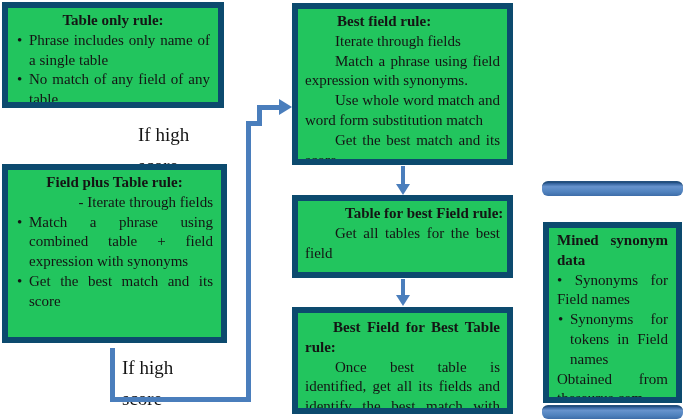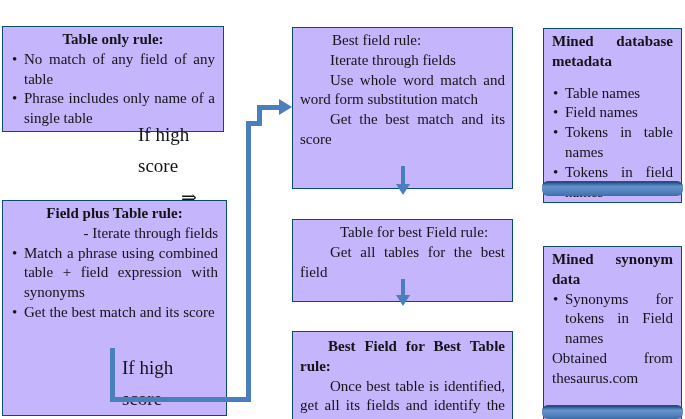--- a/index.html
+++ b/index.html
@@ -1,28 +1,28 @@
 <!DOCTYPE html>
 <html><head>
 <meta charset="utf-8">
 <style>
   html,body{margin:0;padding:0;background:#ffffff;}
   #canvas{
     position:relative;width:685px;height:419px;background:#ffffff;
     font-family:"Liberation Serif","DejaVu Serif",serif;color:#141414;overflow:hidden;
   }
   .box{
-    position:absolute;border:1px solid #0c4a6e;background:#c4b5fd;
-    font-size:15px;line-height:1.32;overflow:hidden;box-sizing:border-box;margin-top:24px;
+    position:absolute;border:6px solid #0c4a6e;background:#22c55e;
+    font-size:15px;line-height:1.32;overflow:hidden;box-sizing:border-box;
   }
   .pad-l{padding:3px 8px 0 8px;}
   .pad-m{padding:3px 7px 0 7px;}
   .title-center{text-align:center;font-weight:bold;}
-  .title-ind{font-weight:normal;text-indent:32px;white-space:nowrap;}
-  .title-ind2{font-weight:normal;text-indent:40px;white-space:nowrap;}
+  .title-ind{font-weight:bold;text-indent:32px;white-space:nowrap;}
+  .title-ind2{font-weight:bold;text-indent:40px;white-space:nowrap;}
   .title-just{font-weight:bold;text-align:justify;text-indent:28px;}
   .title-right{font-weight:bold;text-align:justify;}
   .para{margin:0;text-indent:30px;text-align:justify;}
   .li-hang{position:relative;padding-left:13px;text-align:justify;}
   .li-hang::before{content:"\2022";position:absolute;left:1px;top:0;}
   .li-flat{text-align:justify;}
   .li-flat::before{content:"\2022\00a0";}
   .dash-line{text-align:right;}
   .dash-line2{text-indent:8px;text-align:justify;}
   .plain-just{text-align:justify;}
@@ -47,70 +47,64 @@
     border-top:2px solid #24507f;box-sizing:border-box;
   }
 </style>
 </head>
 <body>
 
 <div id="canvas">
 
   <div class="box pad-l" style="left:2px;top:2px;width:222px;height:106px">
     <div class="title-center">Table only rule:</div>
+    <div class="li-hang">Phrase includes only name of a single table</div>
     <div class="li-hang">No match of any field of any table</div>
-    <div class="li-hang">Phrase includes only name of a single table</div>
   </div>
 
   <div class="stop-label" style="left:138px;top:119px;width:90px">
     <div class="l1">If high score</div>
     <div class="l2">⇒ stop</div>
   </div>
 
-  <div class="box pad-l" style="left:2px;top:176px;width:225px;height:216px">
+  <div class="box pad-l" style="left:2px;top:164px;width:225px;height:179px">
     <div class="title-center">Field plus Table rule:</div>
     <div class="dash-line">- Iterate through fields</div>
     <div class="li-hang">Match a phrase using combined table + field expression with synonyms</div>
     <div class="li-hang">Get the best match and its score</div>
   </div>
 
   <div class="stop-label" style="left:122px;top:352px;width:90px">
     <div class="l1">If high score</div>
     <div class="l2">⇒ stop</div>
   </div>
 
   <div class="box pad-m" style="left:292px;top:3px;width:221px;height:162px">
     <div class="title-ind">Best field rule:</div>
     <p class="para">Iterate through fields</p>
+    <p class="para">Match a phrase using field expression with synonyms.</p>
     <p class="para">Use whole word match and word form substitution match</p>
     <p class="para">Get the best match and its score</p>
   </div>
 
   <div class="box pad-m" style="left:292px;top:195px;width:221px;height:83px">
     <div class="title-ind2">Table for best Field rule:</div>
     <p class="para">Get all tables for the best field</p>
   </div>
 
   <div class="box pad-m" style="left:292px;top:307px;width:221px;height:107px;padding-top:5px">
     <div class="title-just">Best Field for Best Table rule:</div>
     <p class="para">Once best table is identified, get all its fields and identify the best match with synonyms</p>
   </div>
 
-  <div class="box pad-l" style="left:543px;top:4px;width:139px;height:175px">
-    <div class="title-right">Mined database metadata</div>
-    <div class="gap"></div>
-    <div class="li-hang">Table names</div>
-    <div class="li-hang">Field names</div>
-    <div class="li-hang">Tokens in table names</div>
-    <div class="li-hang">Tokens in field names</div>
-  </div>
   <div class="cyl" style="left:542px;top:181px;width:141px;height:15px"></div>
 
   <div class="box pad-l" style="left:543px;top:222px;width:139px;height:181px">
     <div class="title-right">Mined synonym data</div>
+    <div class="li-flat">Synonyms for Field names</div>
     <div class="li-hang">Synonyms for tokens in Field names</div>
     <div class="plain-just">Obtained from thesaurus.com</div>
   </div>
   <div class="cyl" style="left:542px;top:405px;width:141px;height:14px"></div>
 
   <div class="seg" style="left:110px;top:348px;width:5px;height:54px"></div>
   <div class="seg" style="left:110px;top:397px;width:141px;height:5px"></div>
   <div class="seg" style="left:246px;top:121px;width:5px;height:281px"></div>
   <div class="seg" style="left:246px;top:121px;width:16px;height:5px"></div>
   <div class="seg" style="left:257px;top:105px;width:5px;height:21px"></div>

